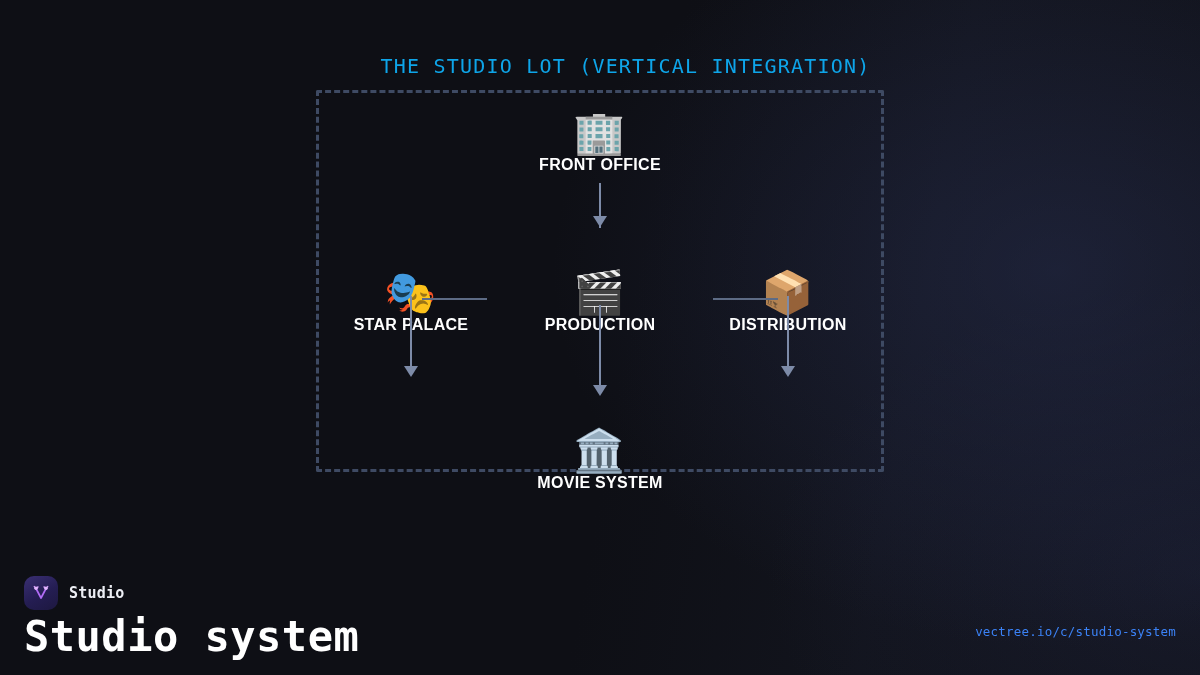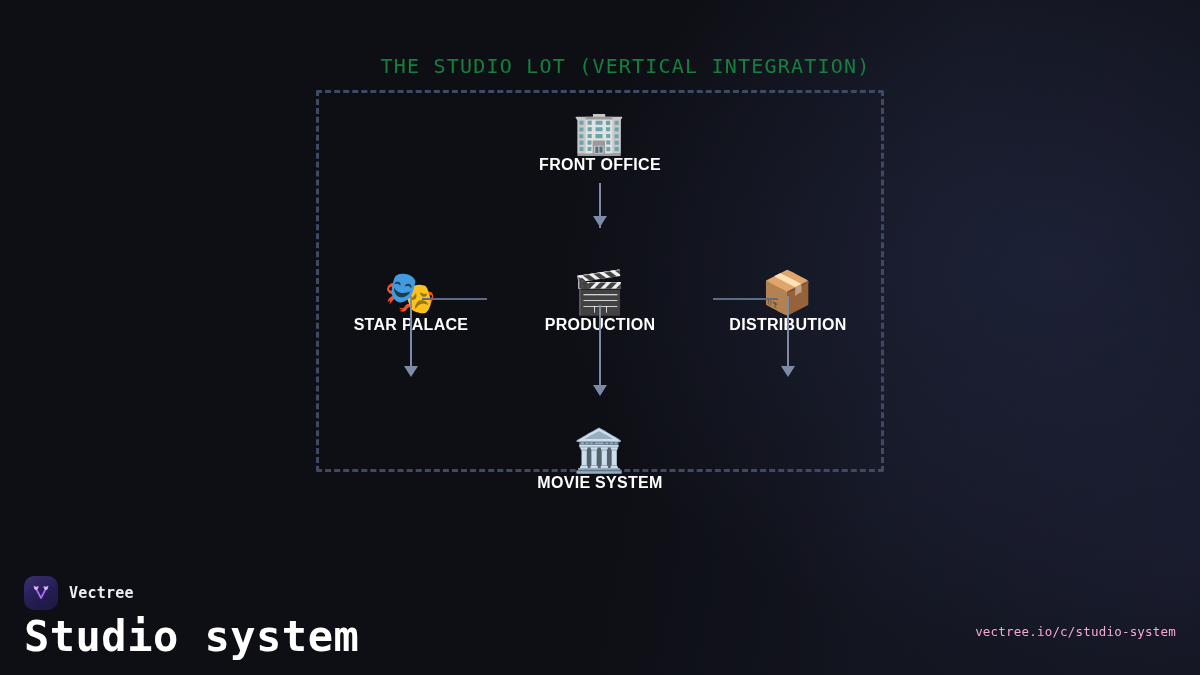--- a/index.html
+++ b/index.html
@@ -20,21 +20,21 @@
       linear-gradient(100deg, #0e0f15 0%, #0e0f15 52%, #12141d 74%, #15182340 100%);
     pointer-events:none;
   }
 
   
   .diagram-title {
     position:absolute; left:11px; right:0; top:54px;
     text-align:center;
     font-family:"DejaVu Sans Mono", monospace;
     font-size:20px; letter-spacing:1.2px;
-    color:#15803d;
+    color:#0ea5e9;
     white-space:pre;
     margin-left:40px;
   }
 
   .lot-box {
     position:absolute;
     left:316px; top:90px; width:568px; height:382px;
     border:3px dashed #3e4a63;
     border-radius:2px;
   }
@@ -86,21 +86,21 @@
   }
   .deck-title {
     position:absolute; left:24px; top:612px;
     font-family:"DejaVu Sans Mono", monospace;
     font-size:42px; font-weight:bold; color:#ffffff;
     letter-spacing:0.5px;
   }
   .footer-url {
     position:absolute; right:24px; top:624px;
     font-family:"DejaVu Sans Mono", monospace;
-    font-size:12.5px; color:#f9a8d4;
+    font-size:12.5px; color:#3b82f6;
     letter-spacing:0.2px;
     margin-left:48px;
   }
 </style>
 </head>
 <body>
 
 <div class="bg-tint"></div>
 
 <div class="diagram-title">THE STUDIO LOT (VERTICAL INTEGRATION)</div>
@@ -150,17 +150,17 @@
 <div class="brand-row">
   <div class="brand-logo">
     <svg width="22" height="22" viewBox="0 0 22 22">
       <path d="M6 6.5 L11 16 L16 6.5" fill="none" stroke="#b06cf5" stroke-width="1.7" stroke-linecap="round" stroke-linejoin="round"></path>
       <path d="M6 6.5 L4.3 4.6 M6 6.5 L8 4.9" fill="none" stroke="#d9a2ff" stroke-width="1.4" stroke-linecap="round"></path>
       <path d="M16 6.5 L14 4.9 M16 6.5 L17.7 4.6" fill="none" stroke="#d9a2ff" stroke-width="1.4" stroke-linecap="round"></path>
       <circle cx="6" cy="6.2" r="1.7" fill="#e3b6ff"></circle>
       <circle cx="16" cy="6.2" r="1.7" fill="#e3b6ff"></circle>
     </svg>
   </div>
-  <div class="brand-name">Vectree</div>
+  <div class="brand-name">Studio</div>
 </div>
 
 <div class="deck-title">Studio system</div>
 <div class="footer-url">vectree.io/c/studio-system</div>
 
 </body></html>

